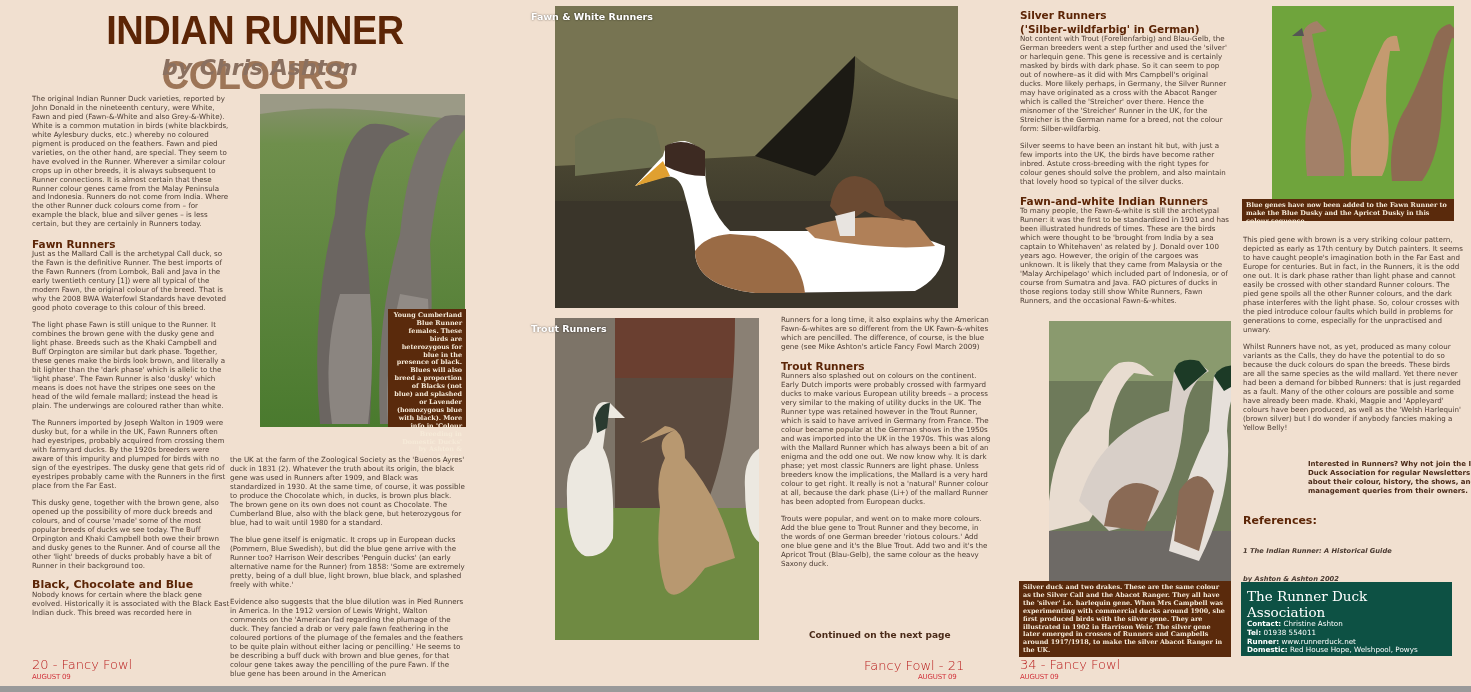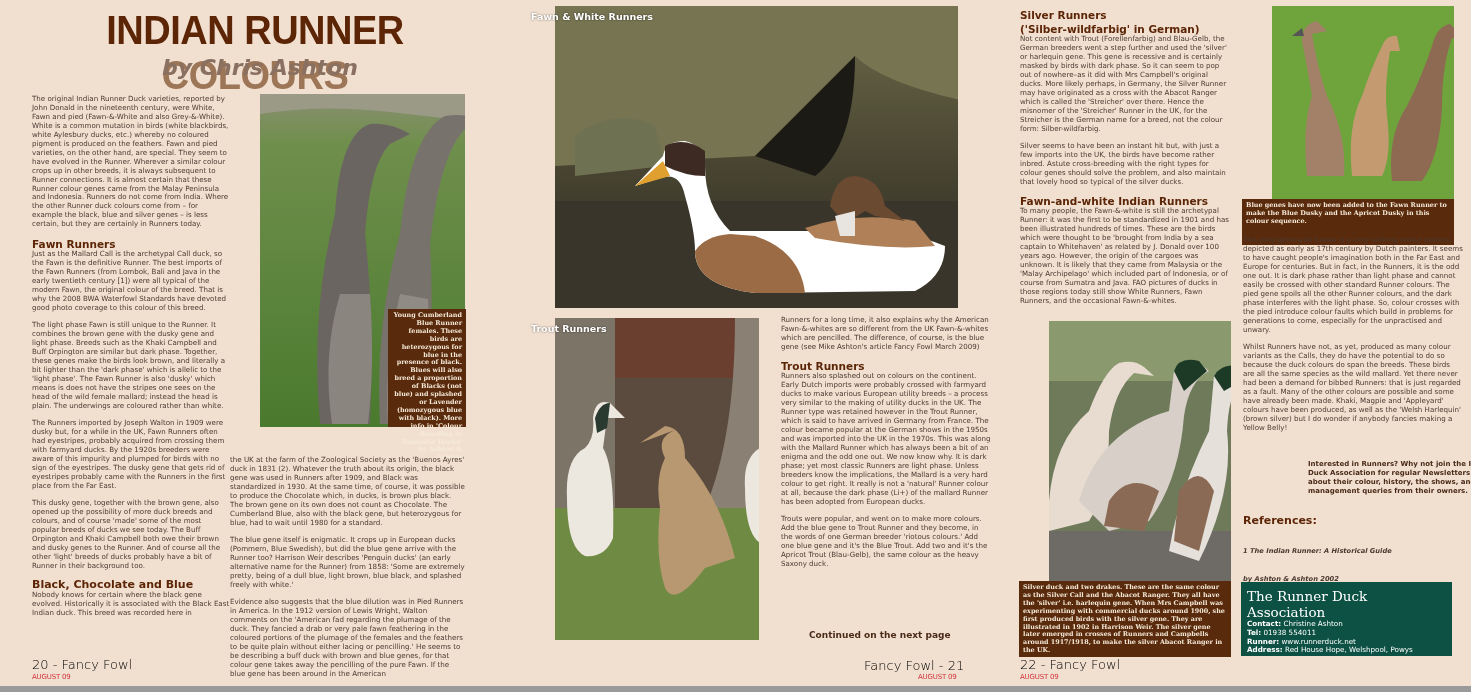--- a/index.html
+++ b/index.html
@@ -28,21 +28,21 @@
   .col h2.big { font-size: 11px; }
 
   .photo { position: absolute; overflow: hidden; padding-left: 30px; }
   .photo-label { position: absolute; left: 6px; top: 5px; color: #fff; font-weight: bold; font-size: 9.5px;
     text-shadow: 0 0 2px rgba(0,0,0,0.6); }
 
   .caption { position: absolute; background: #5a2a0c; color: #f6ead8;
     font-family: "DejaVu Serif", serif; font-weight: bold; font-size: 6.4px; line-height: 7.9px; padding: 3px 4px; }
   .caption.right { text-align: right; }
 
-  .folio { position: absolute; font-family: "DejaVu Sans", sans-serif; font-weight: 300; font-size: 13px; color: #000000; }
+  .folio { position: absolute; font-family: "DejaVu Sans", sans-serif; font-weight: 300; font-size: 13px; color: #b91c1c; }
   .issue { position: absolute; font-size: 7px; color: #d1323b; letter-spacing: -0.2px; }
 
   .cont { position: absolute; font-weight: bold; font-size: 9px; color: #4a2a18; margin-left: 28px; }
 
   .refs { position: absolute; left: 1243px; top: 514px; width: 220px; }
   .refs h3 { font-size: 11px; color: #5c2506; font-weight: bold; }
   .refs div { font-size: 6.7px; line-height: 8.4px; font-style: italic; font-weight: bold; color: #4a3a31; margin-top: 20px; }
 
   .assoc { position: absolute; left: 1241px; top: 582px; width: 211px; height: 74px; background: #0d5144; color: #fff; padding: 6px 6px; }
   .assoc .name { font-family: "DejaVu Serif", serif; font-size: 13.5px; line-height: 16px; }
@@ -175,33 +175,33 @@
         <path d="M30 180 Q50 110 120 90 L125 50 Q130 40 150 42 L160 50 Q140 60 135 95 Q130 160 100 200 L60 210Z" fill="#d8cfc8"></path>
         <path d="M125 50 Q130 35 150 40 L158 50 L135 70Z" fill="#1c3a26"></path>
         <path d="M120 230 Q130 170 160 110 L165 55 Q170 45 190 48 L200 58 Q180 62 178 110 Q185 170 150 240Z" fill="#e6e0da"></path>
         <path d="M165 55 Q172 42 190 45 L196 58 L175 70Z" fill="#1c3a26"></path>
         <path d="M60 180 Q80 150 110 170 L95 210 L55 205Z" fill="#8a6a55"></path>
         <path d="M130 170 Q150 140 165 170 L150 230 L125 220Z" fill="#8a6a55"></path>
       </svg>
     </div>
     <div class="caption" style="left:17px; top:581px; width:212px; height:76px;">Silver duck and two drakes. These are the same colour as the Silver Call and the Abacot Ranger. They all have the 'silver' i.e. harlequin gene. When Mrs Campbell was experimenting with commercial ducks around 1900, she first produced birds with the silver gene. They are illustrated in 1902 in Harrison Weir. The silver gene later emerged in crosses of Runners and Campbells around 1917/1918, to make the silver Abacot Ranger in the UK.</div>
 
-    <div class="folio" style="left:18px; top:657px;">22 - Fancy Fowl</div>
+    <div class="folio" style="left:18px; top:657px;">34 - Fancy Fowl</div>
     <div class="issue" style="left:18px; top:673px;">AUGUST 09</div>
 
     <div class="photo" style="left:240px; top:6px; width:212px; height:197px;">
       <svg width="212" height="197" viewBox="0 0 212 197">
         <rect width="212" height="197" fill="#6fa43c"></rect>
         <path d="M35 170 Q30 120 40 90 Q35 60 30 35 Q30 18 45 15 L55 25 L40 28 Q45 60 55 90 Q75 130 72 170Z" fill="#a38068"></path>
         <path d="M20 30 L30 22 L32 30Z" fill="#555"></path>
         <path d="M80 170 Q75 120 90 90 Q100 60 110 40 Q115 28 125 30 L128 45 L118 45 Q112 80 115 110 Q120 150 110 170Z" fill="#c49a70"></path>
         <path d="M120 175 Q115 130 135 100 Q150 70 160 40 Q165 20 178 18 L195 35 L180 32 Q170 60 170 100 Q168 150 150 175Z" fill="#8e6a52"></path>
       </svg>
     </div>
-    <div class="caption" style="left:240px; top:199px; width:212px; height:46px;">Blue genes have now been added to the Fawn Runner to make the Blue Dusky and the Apricot Dusky in this colour sequence.</div>
+    <div class="caption" style="left:240px; top:199px; width:212px; height:22px;">Blue genes have now been added to the Fawn Runner to make the Blue Dusky and the Apricot Dusky in this colour sequence.</div>
 
     <div class="col" style="left:241px; top:236px; width:220px;">
       <p>This pied gene with brown is a very striking colour pattern, depicted as early as 17th century by Dutch painters. It seems to have caught people's imagination both in the Far East and Europe for centuries. But in fact, in the Runners, it is the odd one out. It is dark phase rather than light phase and cannot easily be crossed with other standard Runner colours. The pied gene spoils all the other Runner colours, and the dark phase interferes with the light phase. So, colour crosses with the pied introduce colour faults which build in problems for generations to come, especially for the unpractised and unwary.</p>
       <p>Whilst Runners have not, as yet, produced as many colour variants as the Calls, they do have the potential to do so because the duck colours do span the breeds. These birds are all the same species as the wild mallard. Yet there never had been a demand for bibbed Runners: that is just regarded as a fault. Many of the other colours are possible and some have already been made. Khaki, Magpie and 'Appleyard' colours have been produced, as well as the 'Welsh Harlequin' (brown silver) but I do wonder if anybody fancies making a Yellow Belly!</p>
     </div>
   </div>
 
   <div class="cta">Interested in Runners? Why not join the Indian Runner Duck Association for regular Newsletters with articles about their colour, history, the shows, and management queries from their owners.</div>
 
   <div class="refs">
@@ -220,19 +220,19 @@
     </div>
     <div class="row">
       <b>Tel:</b>
       <span>01938 554011</span>
     </div>
     <div class="row">
       <b>Runner:</b>
       <span>www.runnerduck.net</span>
     </div>
     <div class="row">
-      <b>Address:</b>
+      <b>Domestic:</b>
       <span>Red House Hope, Welshpool, Powys</span>
     </div>
   </div>
 
   <div class="bottom-bar"></div>
 </div>
 
 </body></html>

